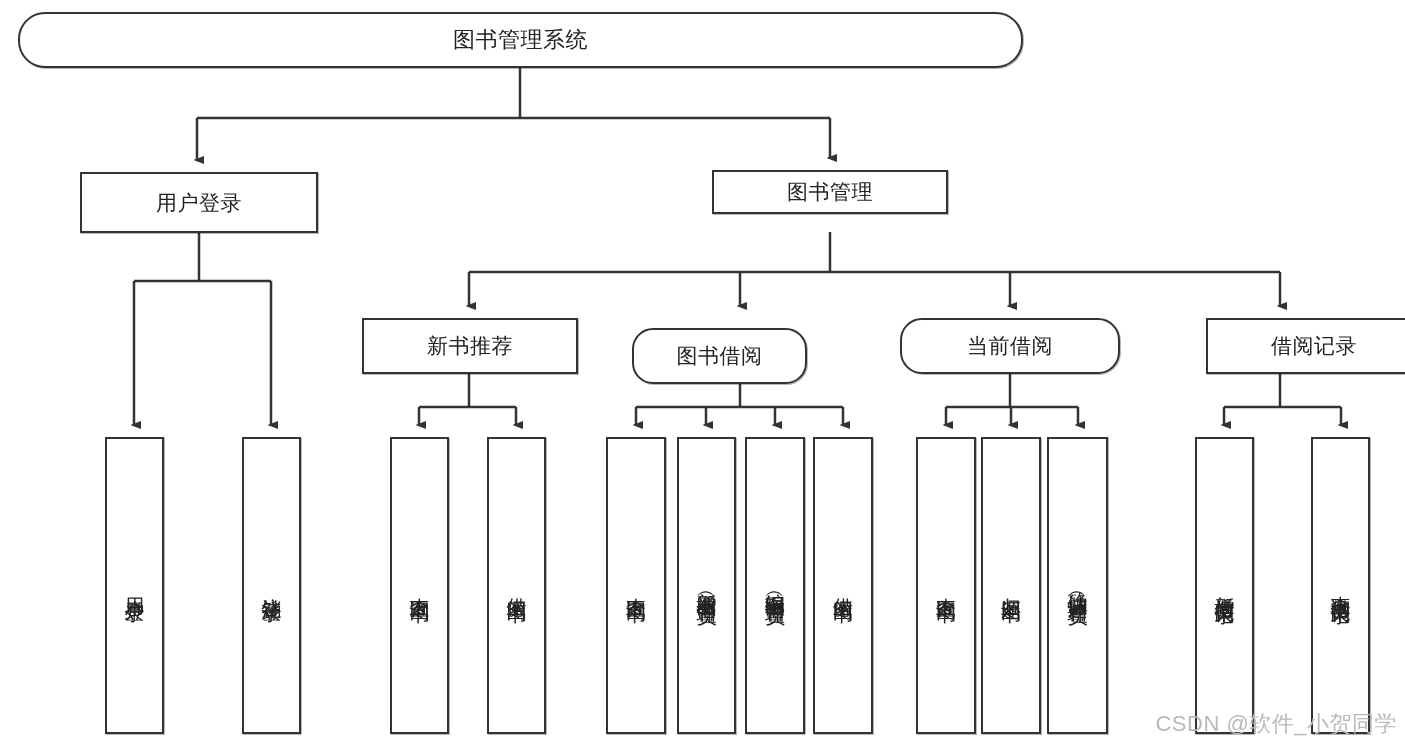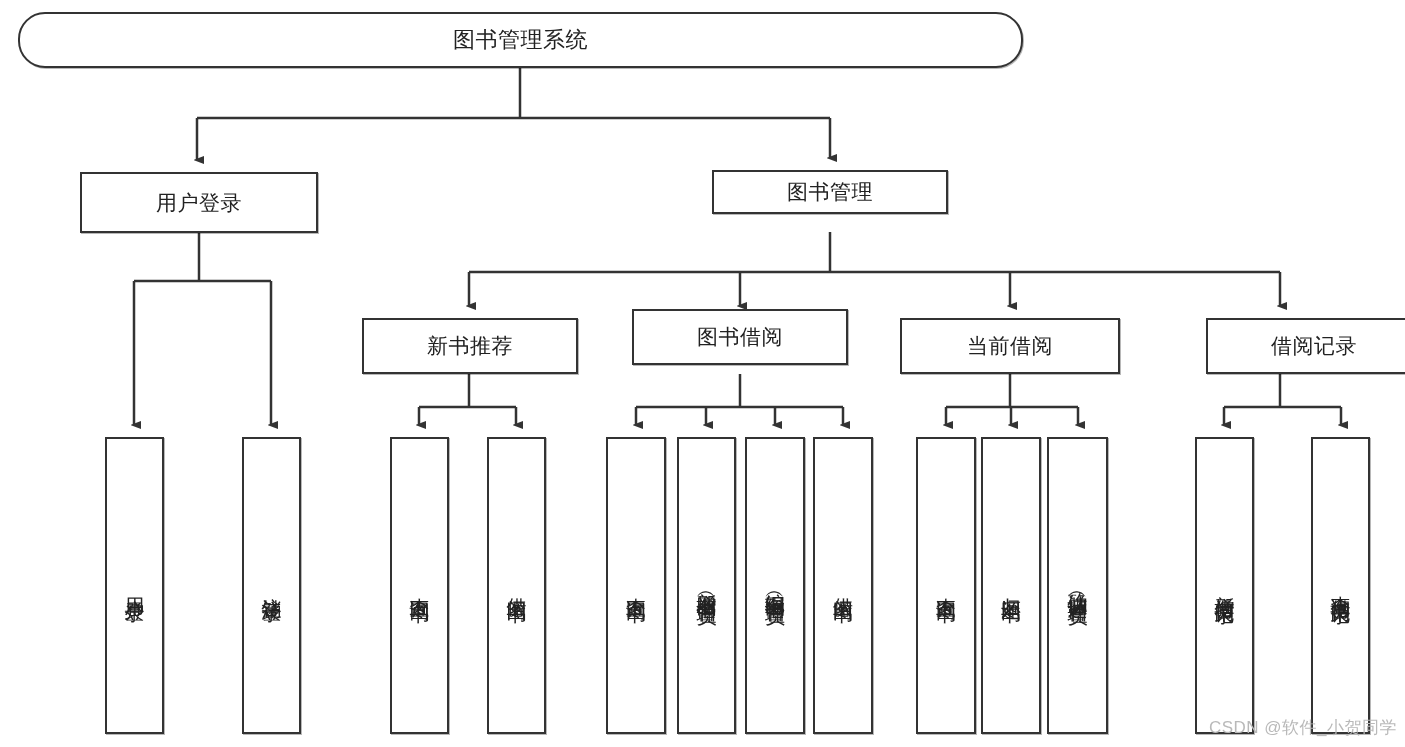--- a/index.html
+++ b/index.html
@@ -56,21 +56,21 @@
     text-orientation: upright;
     font-size: 20px;
     line-height: 1.05;
     letter-spacing: 2px;
     white-space: nowrap;
   }
   #watermark {
     position: absolute;
     right: 8px;
     bottom: 8px;
-    font-size: 17px;
+    font-size: 22px;
     color: #b9b9b9;
     letter-spacing: 0.5px;
     white-space: nowrap;
     user-select: none;
   }
 </style>
 </head>
 <body>
 
 <div id="canvas">
@@ -132,24 +132,24 @@
   <div class="node h" style="left:80px; top:172px; width:238px; height:61px;">
     <span class="label">用户登录</span>
   </div>
   <div class="node h" style="left:712px; top:170px; width:236px; height:44px;">
     <span class="label">图书管理</span>
   </div>
 
   <div class="node h" style="left:362px; top:318px; width:216px; height:56px;justify-content:center;">
     <span class="label">新书推荐</span>
   </div>
-  <div class="node h" style="left:632px; top:309px; width:216px; height:56px;">
+  <div class="node h" style="left:632px; top:328px; width:175px; height:56px;border-radius:21px;">
     <span class="label">图书借阅</span>
   </div>
-  <div class="node h" style="left:900px; top:318px; width:220px; height:56px;">
+  <div class="node h" style="left:900px; top:318px; width:220px; height:56px;border-radius:22px;">
     <span class="label">当前借阅</span>
   </div>
   <div class="node h" style="left:1206px; top:318px; width:216px; height:56px;">
     <span class="label">借阅记录</span>
   </div>
 
   <div class="node v" style="left:105px; top:437px; width:59px; height:297px;">
     <span class="label">用户登录</span>
   </div>
   <div class="node v" style="left:242px; top:437px; width:59px; height:297px;">

